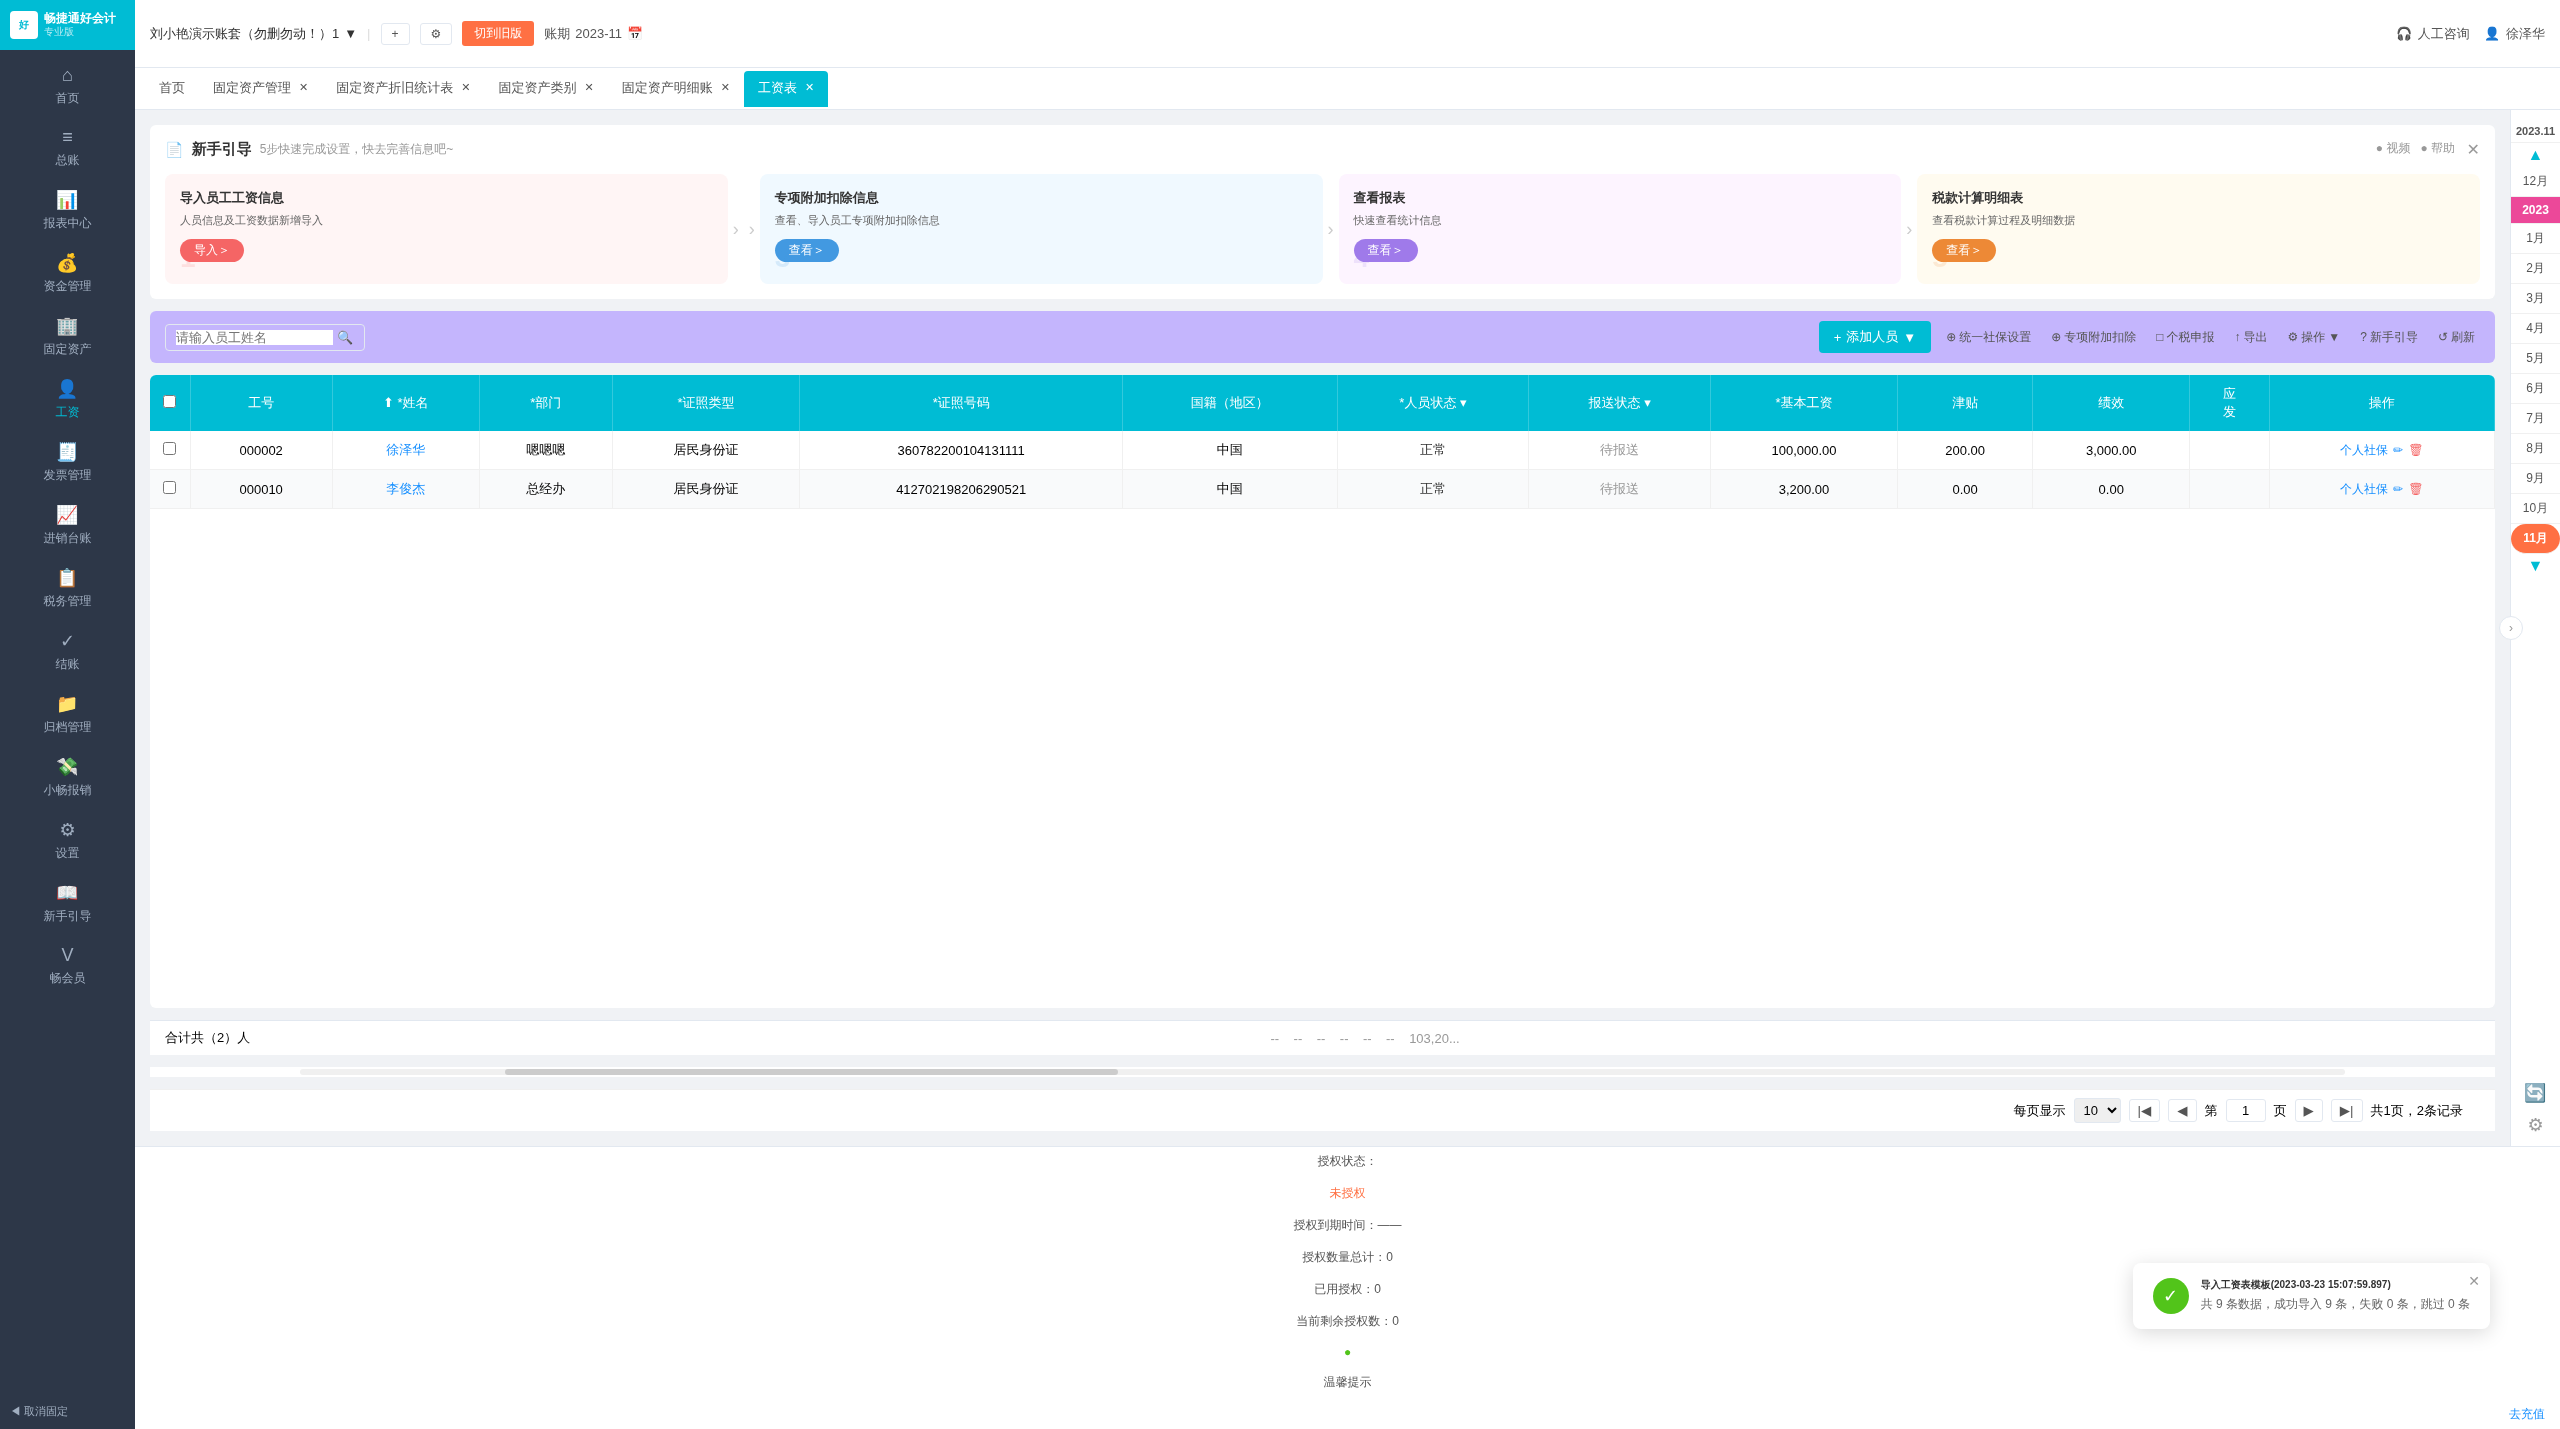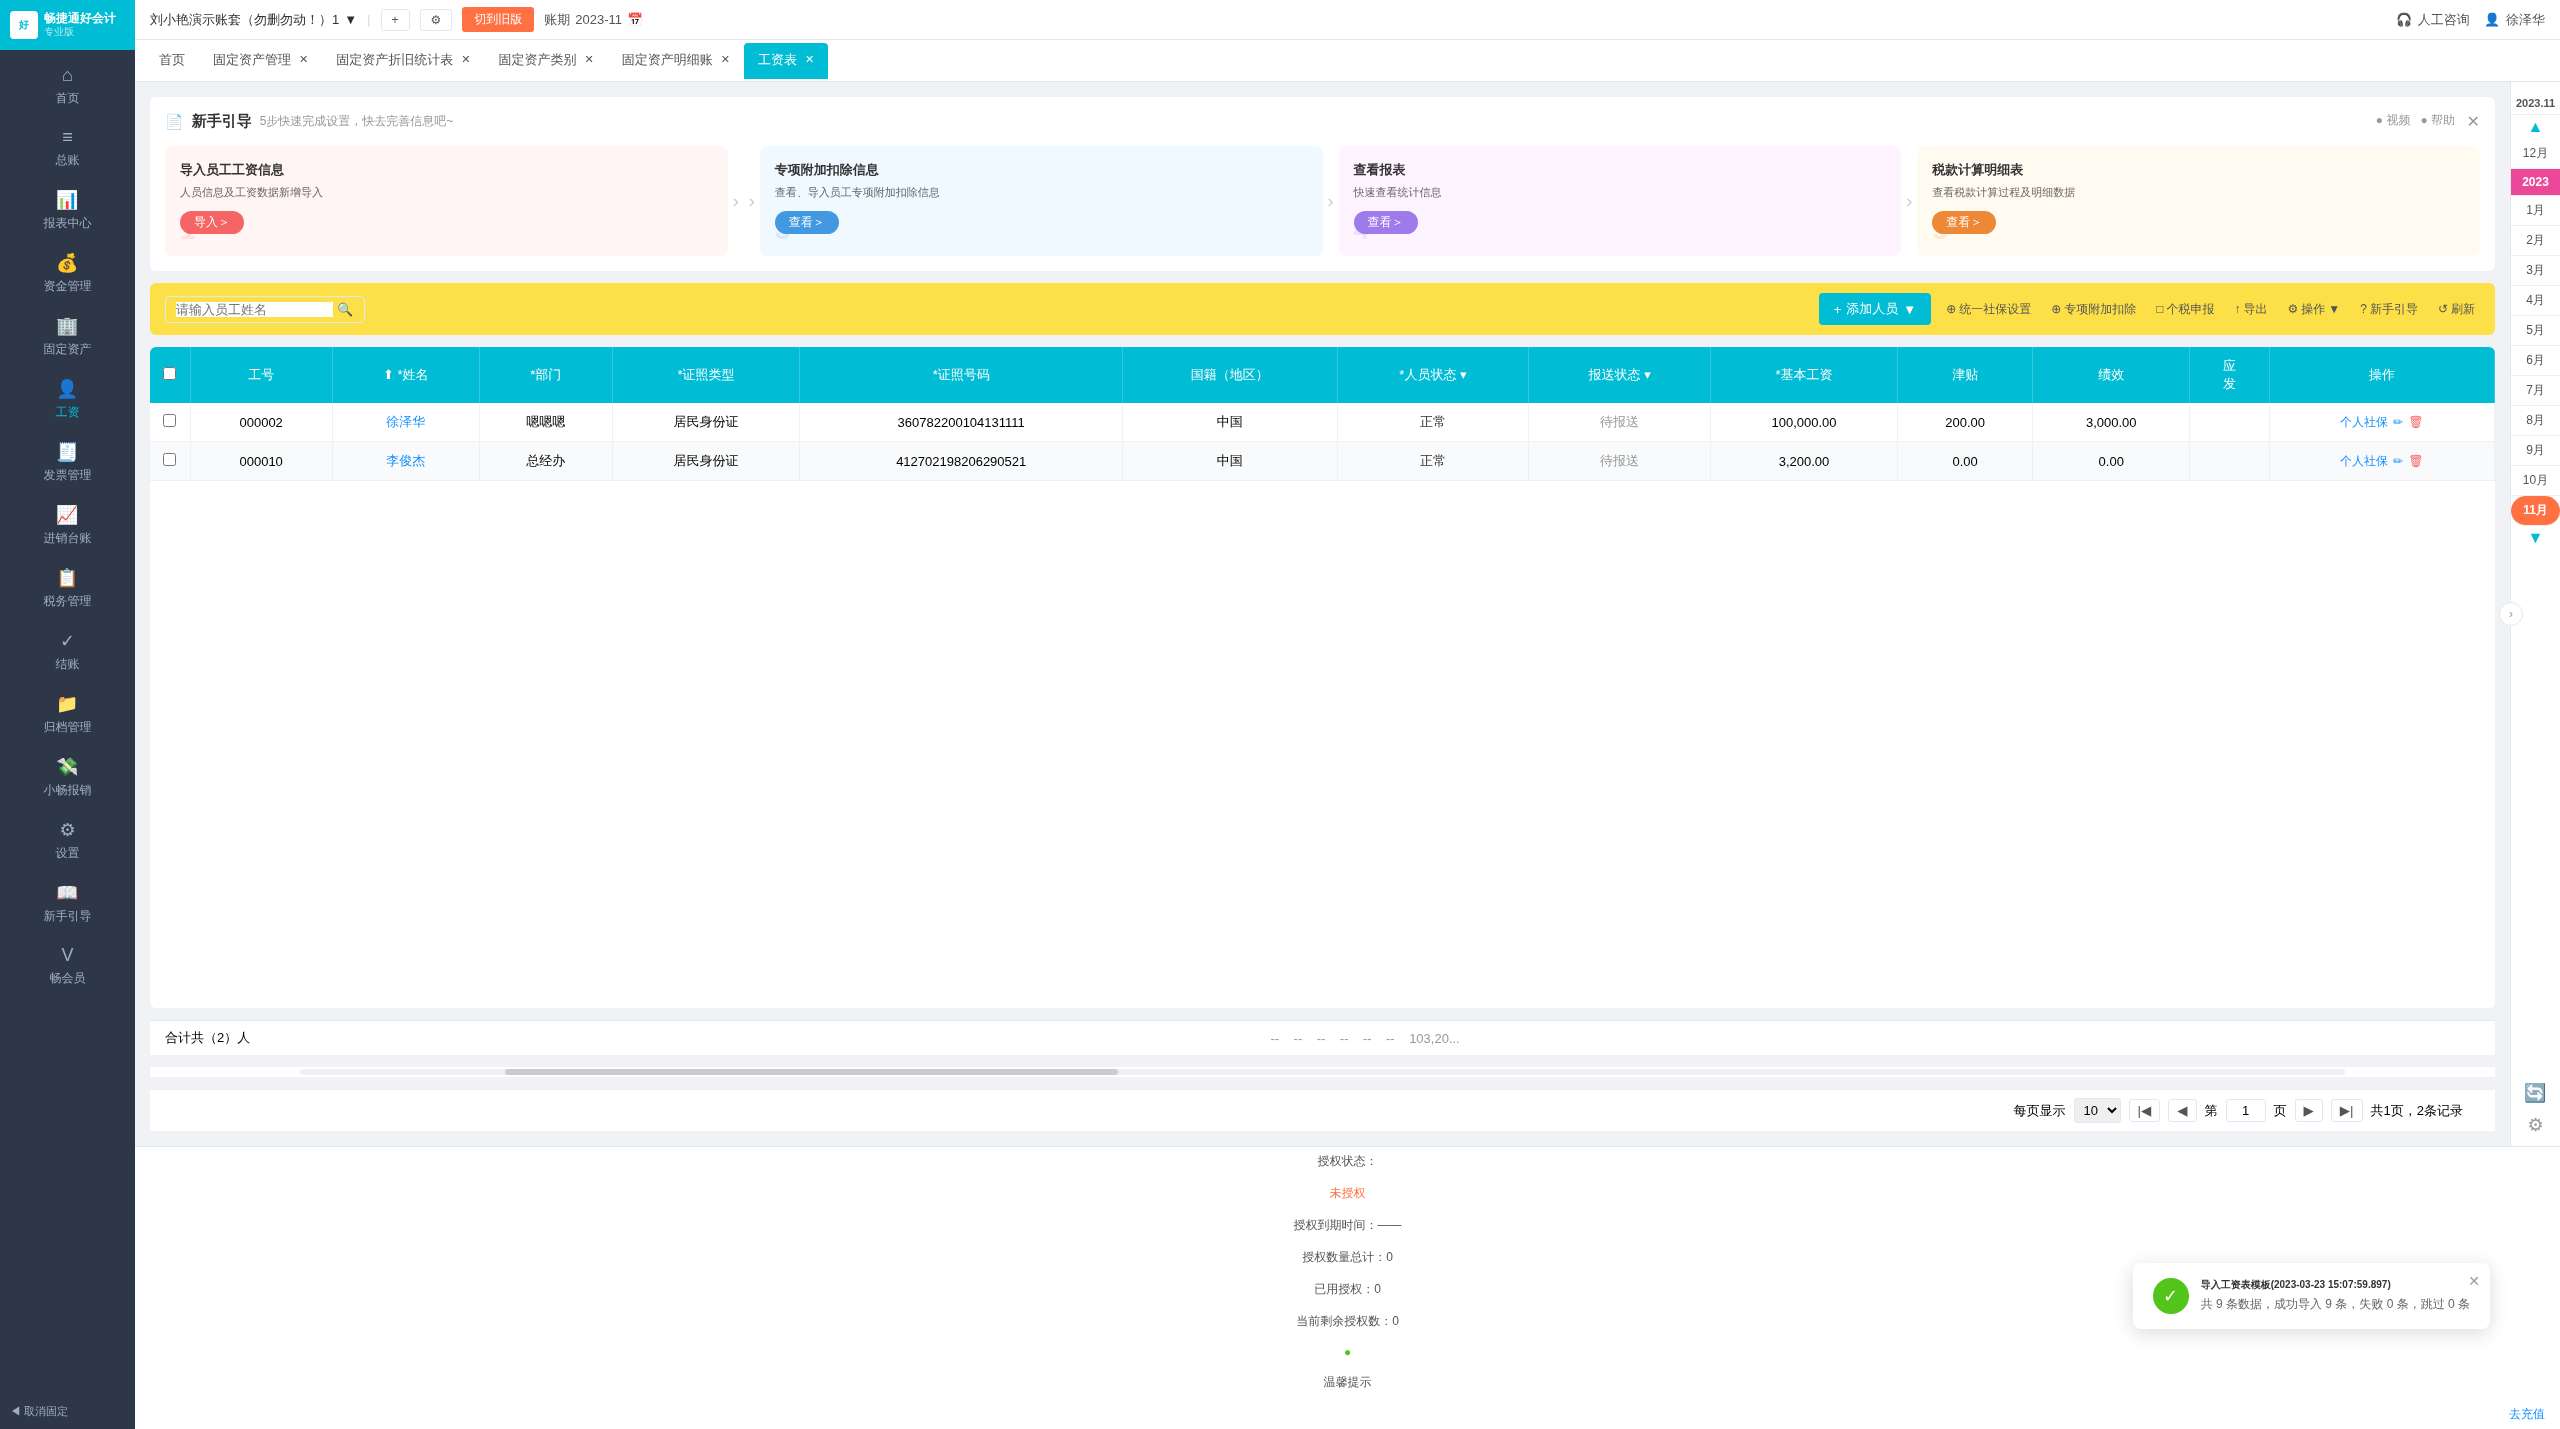--- a/index.html
+++ b/index.html
@@ -51,21 +51,21 @@
     .main-content {
       flex: 1;
       display: flex;
       flex-direction: column;
       overflow: hidden;
     }
 
     
     .topbar {
       background: white;
-      height: 40px;
+      height: 68px;
       display: flex;
       align-items: center;
       padding: 0 15px;
       gap: 10px;
       border-bottom: 1px solid #e2e8f0;
       flex-shrink: 0;
     }
     .topbar-account {
       display: flex; align-items: center; gap: 5px;
       color: #333; font-size: 13px; cursor: pointer;
@@ -169,21 +169,21 @@
       padding: 3px 14px; border-radius: 20px; font-size: 12px; cursor: pointer; border: none;
     }
     .wizard-step-1 .wizard-step-btn { background: #f56565; color: white; }
     .wizard-step-2 .wizard-step-btn { background: #48bb78; color: white; }
     .wizard-step-3 .wizard-step-btn { background: #4299e1; color: white; }
     .wizard-step-4 .wizard-step-btn { background: #9f7aea; color: white; }
     .wizard-step-5 .wizard-step-btn { background: #ed8936; color: white; }
 
     
     .toolbar {
-      background: #fde047;
+      background: #c4b5fd;
       border-radius: 6px;
       padding: 10px 15px;
       display: flex;
       align-items: center;
       gap: 10px;
       flex-wrap: wrap;
     }
     .search-input-wrap {
       display: flex; align-items: center; gap: 5px;
       border: 1px solid #e2e8f0; border-radius: 4px; padding: 5px 10px;

